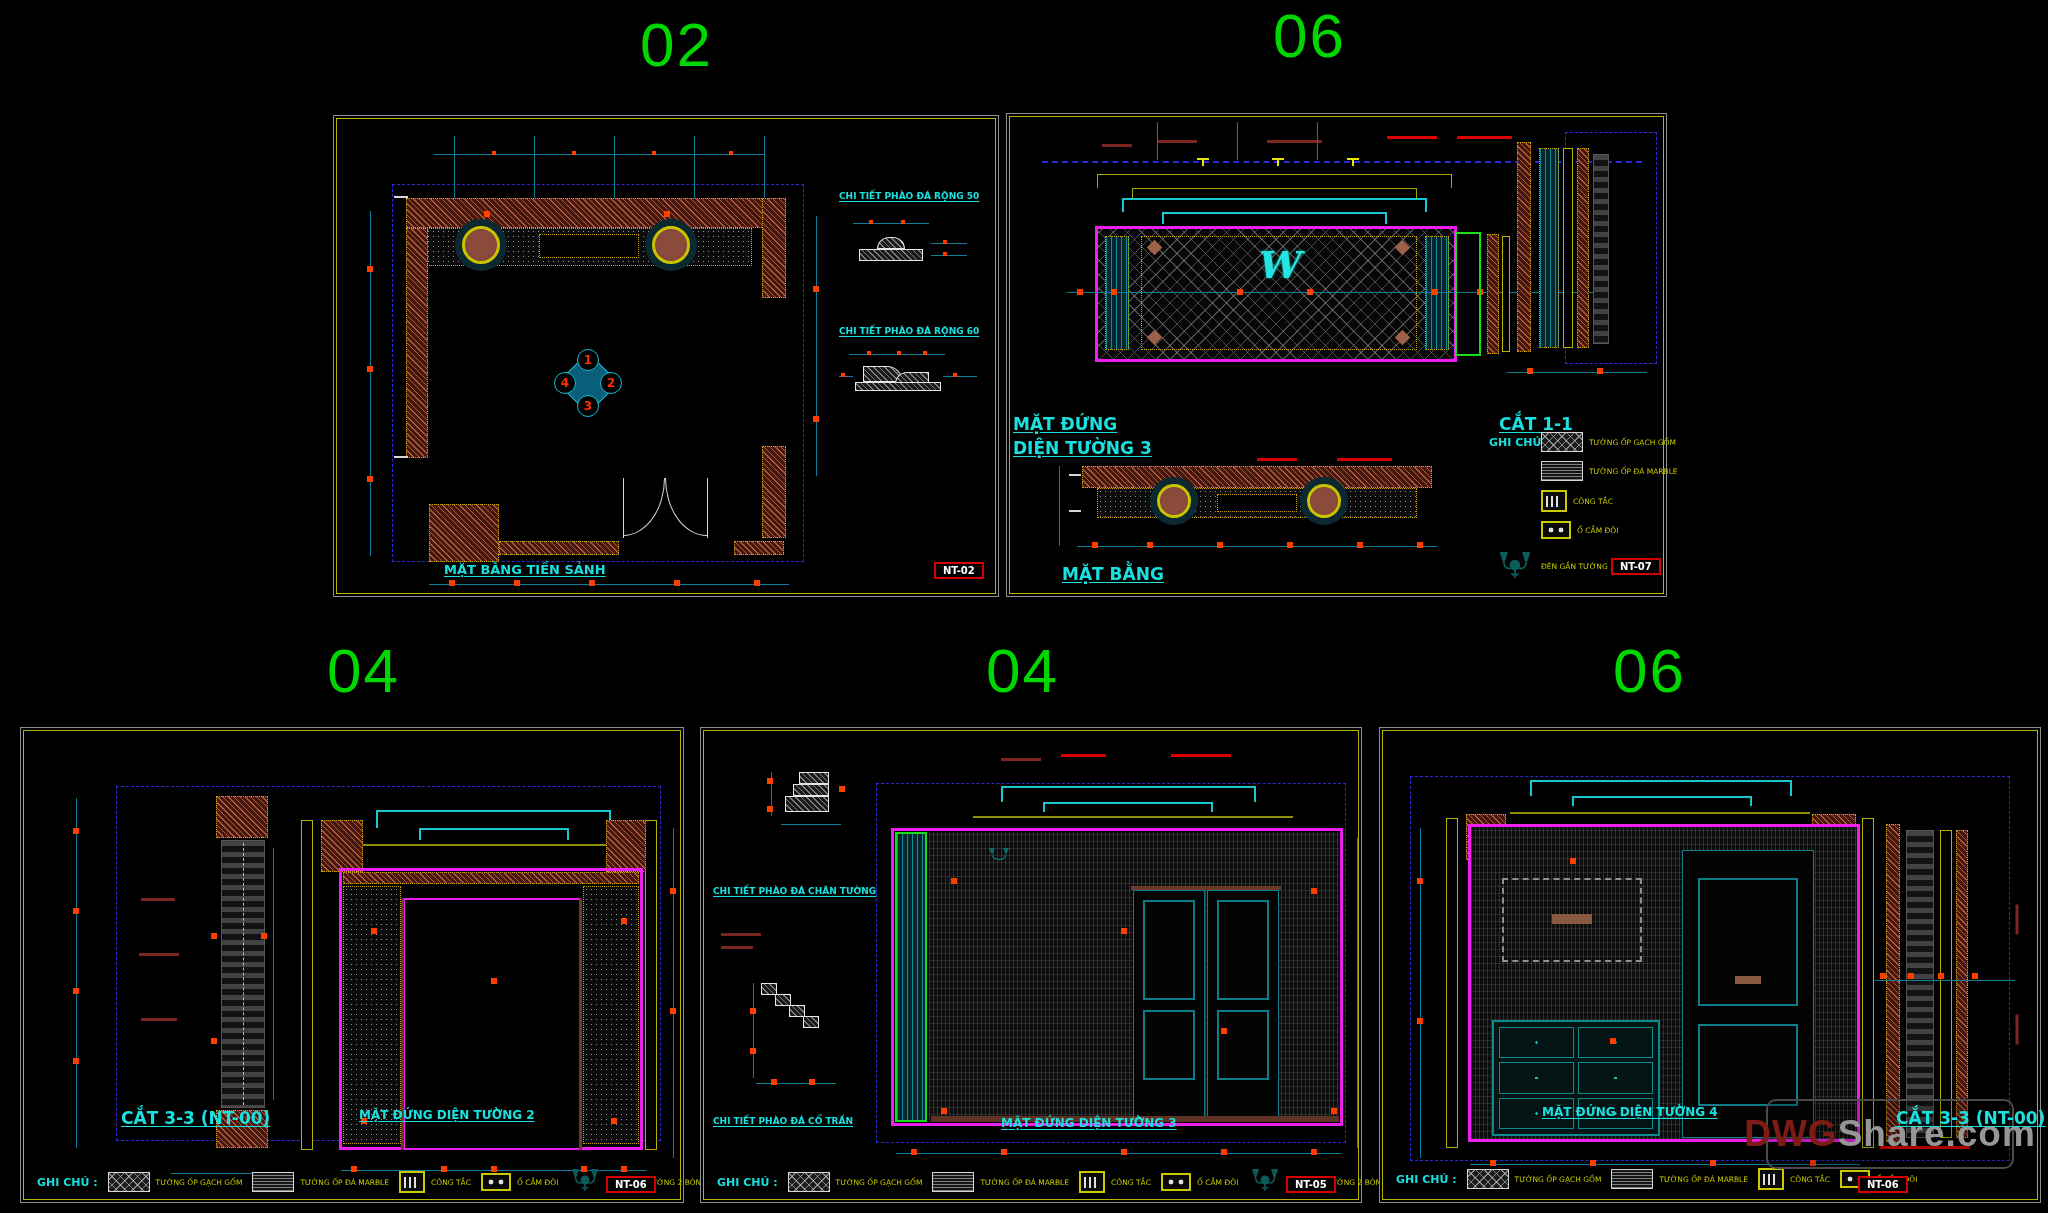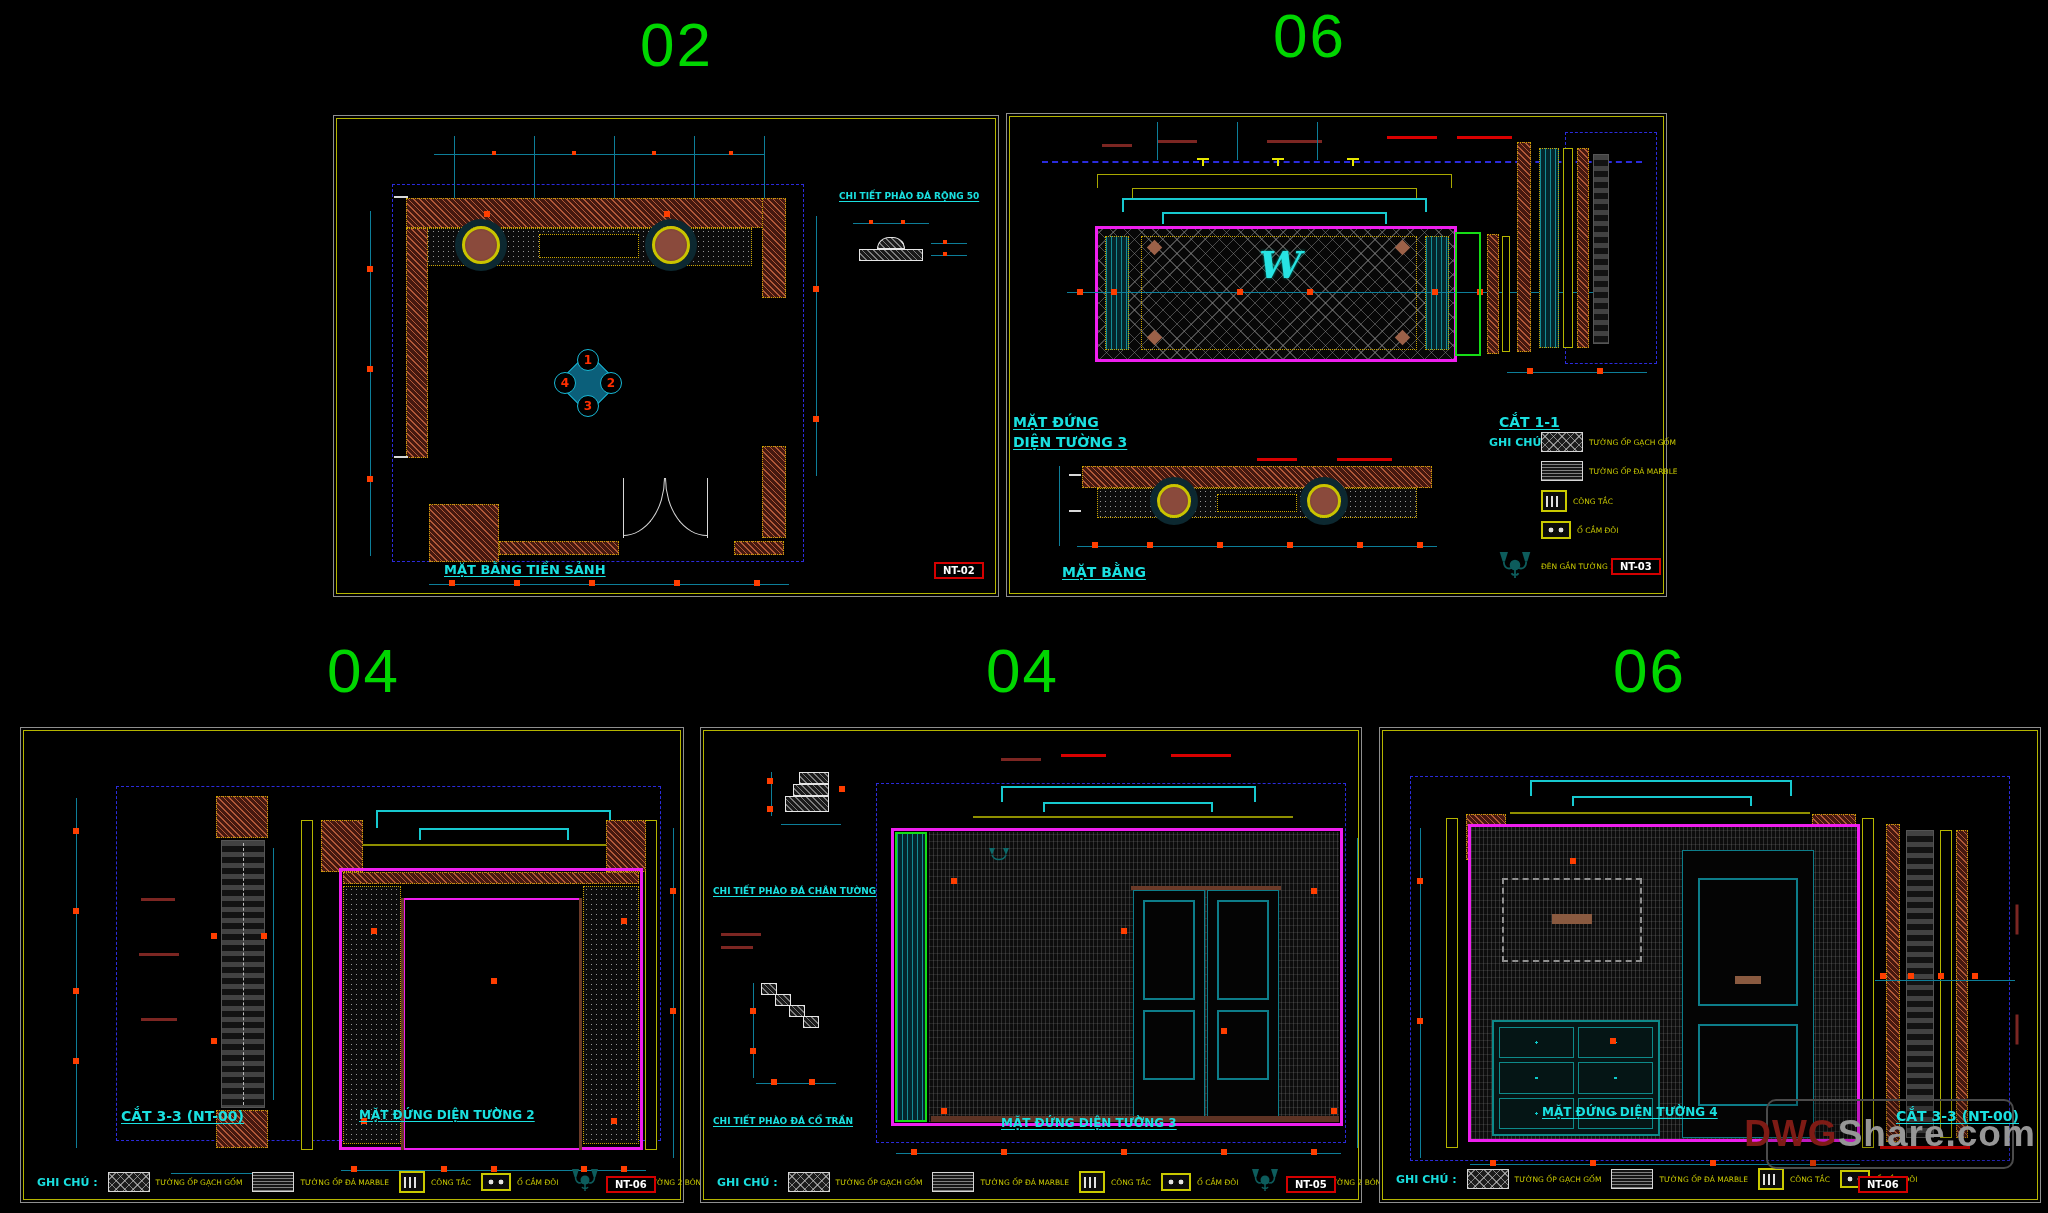--- a/index.html
+++ b/index.html
@@ -3,21 +3,21 @@
 <meta charset="utf-8">
 <style>
 *{margin:0;padding:0;box-sizing:border-box}
 html,body{background:#000}
 .screen{position:relative;width:2048px;height:1213px;background:#000;overflow:hidden;font-family:"DejaVu Sans","Liberation Sans",sans-serif}
 .abs{position:absolute}
 .panel{position:absolute;background:#000;border:1px solid #8f8f8f}
 .pib{position:absolute;inset:2px;border:1px solid #b5b500;pointer-events:none}
 .sheetnum{position:absolute;color:#00d600;font-size:62px;font-weight:400;letter-spacing:2px;font-family:"Liberation Sans",sans-serif;line-height:1}
 .ctitle{position:absolute;color:#1ae0e0;font-weight:bold;text-decoration:underline;text-underline-offset:2px;white-space:nowrap}
-.t13{font-size:13px}.t12{font-size:12px}.t11{font-size:14px}.t9{font-size:9px}
+.t13{font-size:13px}.t12{font-size:12px}.t11{font-size:17px}.t9{font-size:9px}
 .badge{position:absolute;border:2px solid #d40000;color:#fff;font-size:10px;font-weight:bold;padding:1px 7px;background:#000;white-space:nowrap;z-index:7}
 .dimh{position:absolute;height:1px;background:#0d7e99}
 .dimv{position:absolute;width:1px;background:#0d7e99}
 .mk{position:absolute;width:6px;height:6px;background:#ff3e00}
 .mk4{width:4px;height:4px}
 .annR{position:absolute;height:3px;background:#d90000}
 .annM{position:absolute;height:3px;background:#7c2622}
 .dashblue{position:absolute;border:1px dashed #2b2bdc}
 .dashblue-h{position:absolute;border-top:2px dashed #2b2bdc}
 .hatch-maroon{position:absolute;background-color:#45180f;background-image:repeating-linear-gradient(45deg,rgba(214,110,70,.75) 0 1px,transparent 1px 4px);border:1px dotted #c9a400}
@@ -137,20 +137,34 @@
       <div class="mold" style="left:20px;top:58px;width:64px;height:12px"></div>
       <div class="dimh" style="left:14px;top:32px;width:76px"></div>
       <div class="mk mk4" style="left:30px;top:29px"></div>
       <div class="mk mk4" style="left:62px;top:29px"></div>
       <div class="dimh" style="left:92px;top:52px;width:36px"></div>
       <div class="dimh" style="left:92px;top:64px;width:36px"></div>
       <div class="mk mk4" style="left:104px;top:49px"></div>
       <div class="mk mk4" style="left:104px;top:61px"></div>
     </div>
 
+    <div class="abs" style="left:505px;top:210px;width:158px;height:125px">
+      <div class="ctitle t9" style="left:0;top:0">CHI TIẾT PHÀO ĐÁ RỘNG 60</div>
+      <div class="mold" style="left:24px;top:40px;width:40px;height:16px;border-radius:0 18px 0 0"></div>
+      <div class="mold" style="left:56px;top:46px;width:34px;height:12px;border-radius:18px 0 0 0"></div>
+      <div class="mold" style="left:16px;top:56px;width:86px;height:9px"></div>
+      <div class="dimh" style="left:10px;top:28px;width:96px"></div>
+      <div class="mk mk4" style="left:28px;top:25px"></div>
+      <div class="mk mk4" style="left:58px;top:25px"></div>
+      <div class="mk mk4" style="left:84px;top:25px"></div>
+      <div class="dimh" style="left:104px;top:50px;width:34px"></div>
+      <div class="dimh" style="left:0px;top:50px;width:14px"></div>
+      <div class="mk mk4" style="left:114px;top:47px"></div>
+      <div class="mk mk4" style="left:2px;top:47px"></div>
+    </div>
 
 
     <div class="ctitle t13" style="left:110px;top:446px">MẶT BẰNG TIỀN SẢNH</div>
     <div class="badge" style="left:600px;top:446px">NT-02</div>
   </div>
 
   <div class="panel" style="left:1006px;top:113px;width:661px;height:484px">
     <div class="pib"></div>
 
     <div class="annM" style="left:95px;top:30px;width:30px"></div>
@@ -247,21 +261,21 @@
         </div>
     </div>
     <div class="abs" style="left:488px;top:436px"><svg width="40" height="30" viewBox="0 0 34 24">
           <path d="M4 1 L11 1 L8.5 9 L6.5 9 Z" fill="#0d5c5c"></path>
           <path d="M23 1 L30 1 L27.5 9 L25.5 9 Z" fill="#0d5c5c"></path>
           <path d="M7.5 9 C7.5 15 12 16 15 14 M26.5 9 C26.5 15 22 16 19 14" stroke="#0d5c5c" fill="none" stroke-width="1.5"></path>
           <circle cx="17" cy="12" r="4.5" fill="#0d5c5c"></circle>
           <path d="M17 16 L17 23 M14 19 C15 21 19 21 20 19" stroke="#0d5c5c" stroke-width="1.5" fill="none"></path>
         </svg></div>
     <div class="lg-txt abs" style="left:534px;top:448px">ĐÈN GẮN TƯỜNG 2 BÓNG</div>
-    <div class="badge" style="left:604px;top:444px">NT-03</div>
+    <div class="badge" style="left:604px;top:444px">NT-07</div>
   </div>
 
   <div class="panel" style="left:20px;top:727px;width:664px;height:476px">
     <div class="pib"></div>
     <div class="dashblue" style="left:95px;top:58px;width:545px;height:355px"></div>
 
     <div class="hatch-maroon" style="left:195px;top:68px;width:52px;height:42px"></div>
     <div class="leafcol" style="left:200px;top:112px;width:44px;height:268px"></div>
     <div class="abs" style="left:222px;top:115px;width:1px;height:262px;border-left:1px dashed #bbb"></div>
     <div class="dimv" style="left:252px;top:120px;height:252px"></div>

